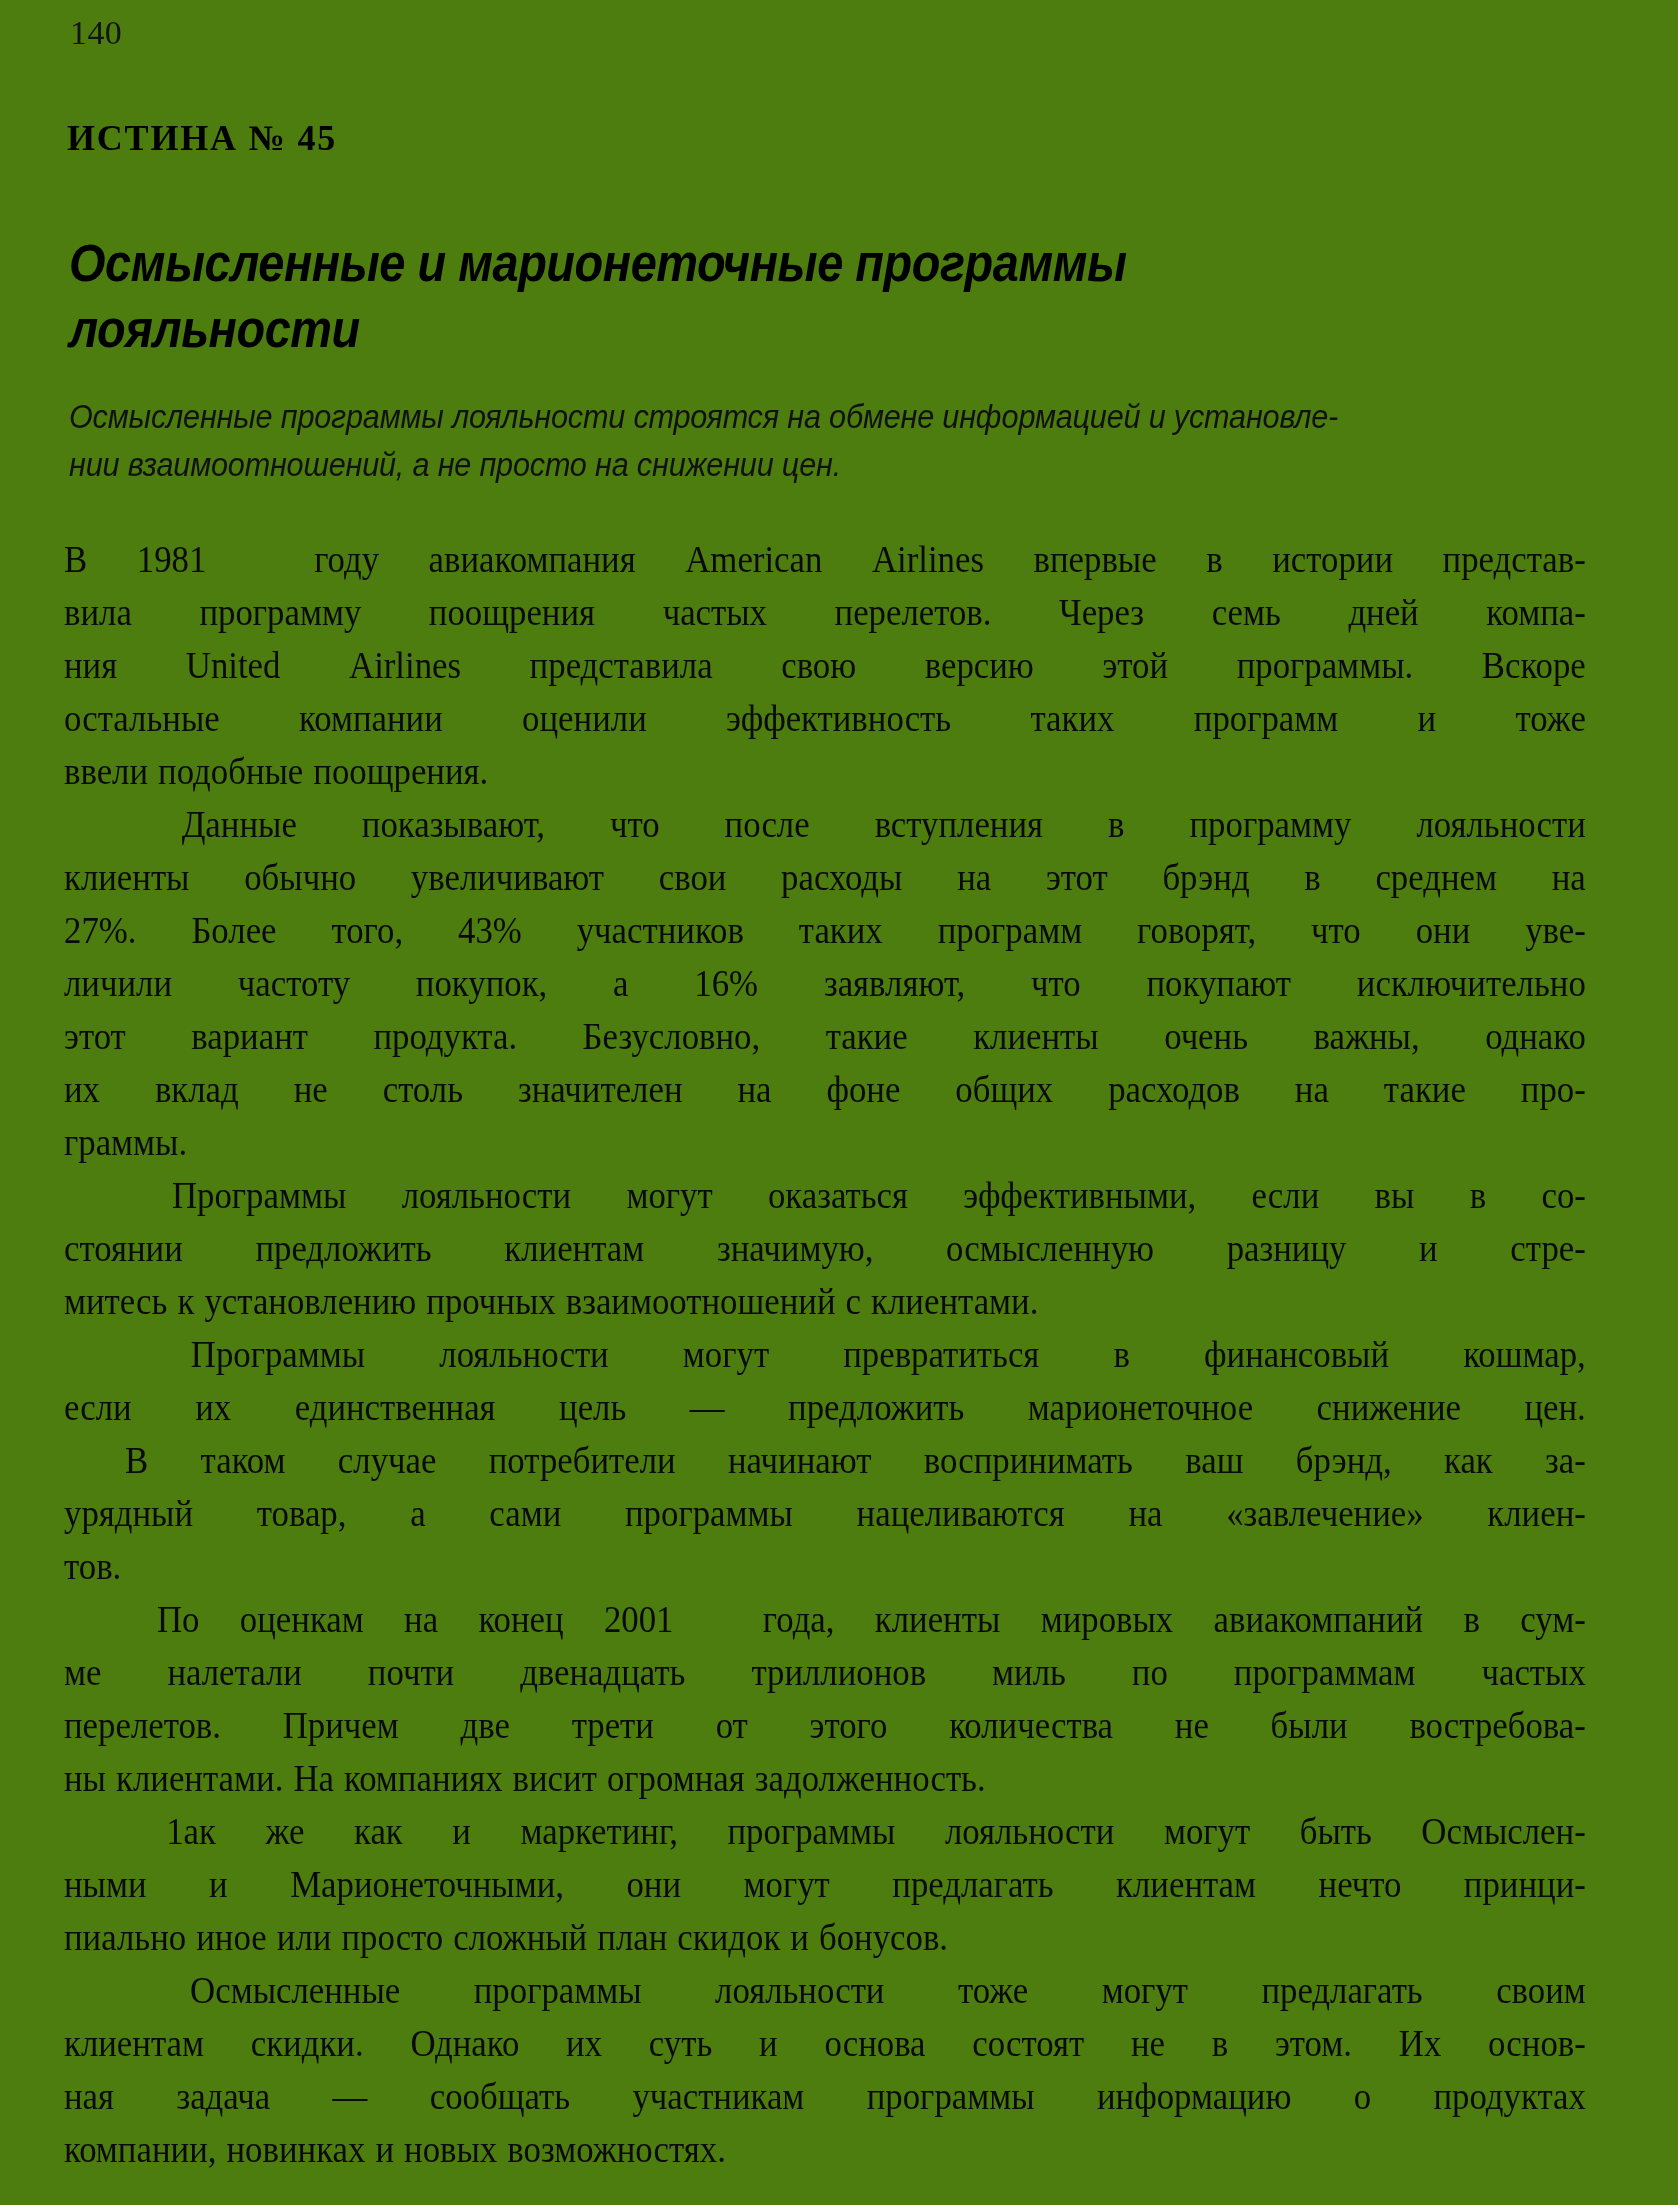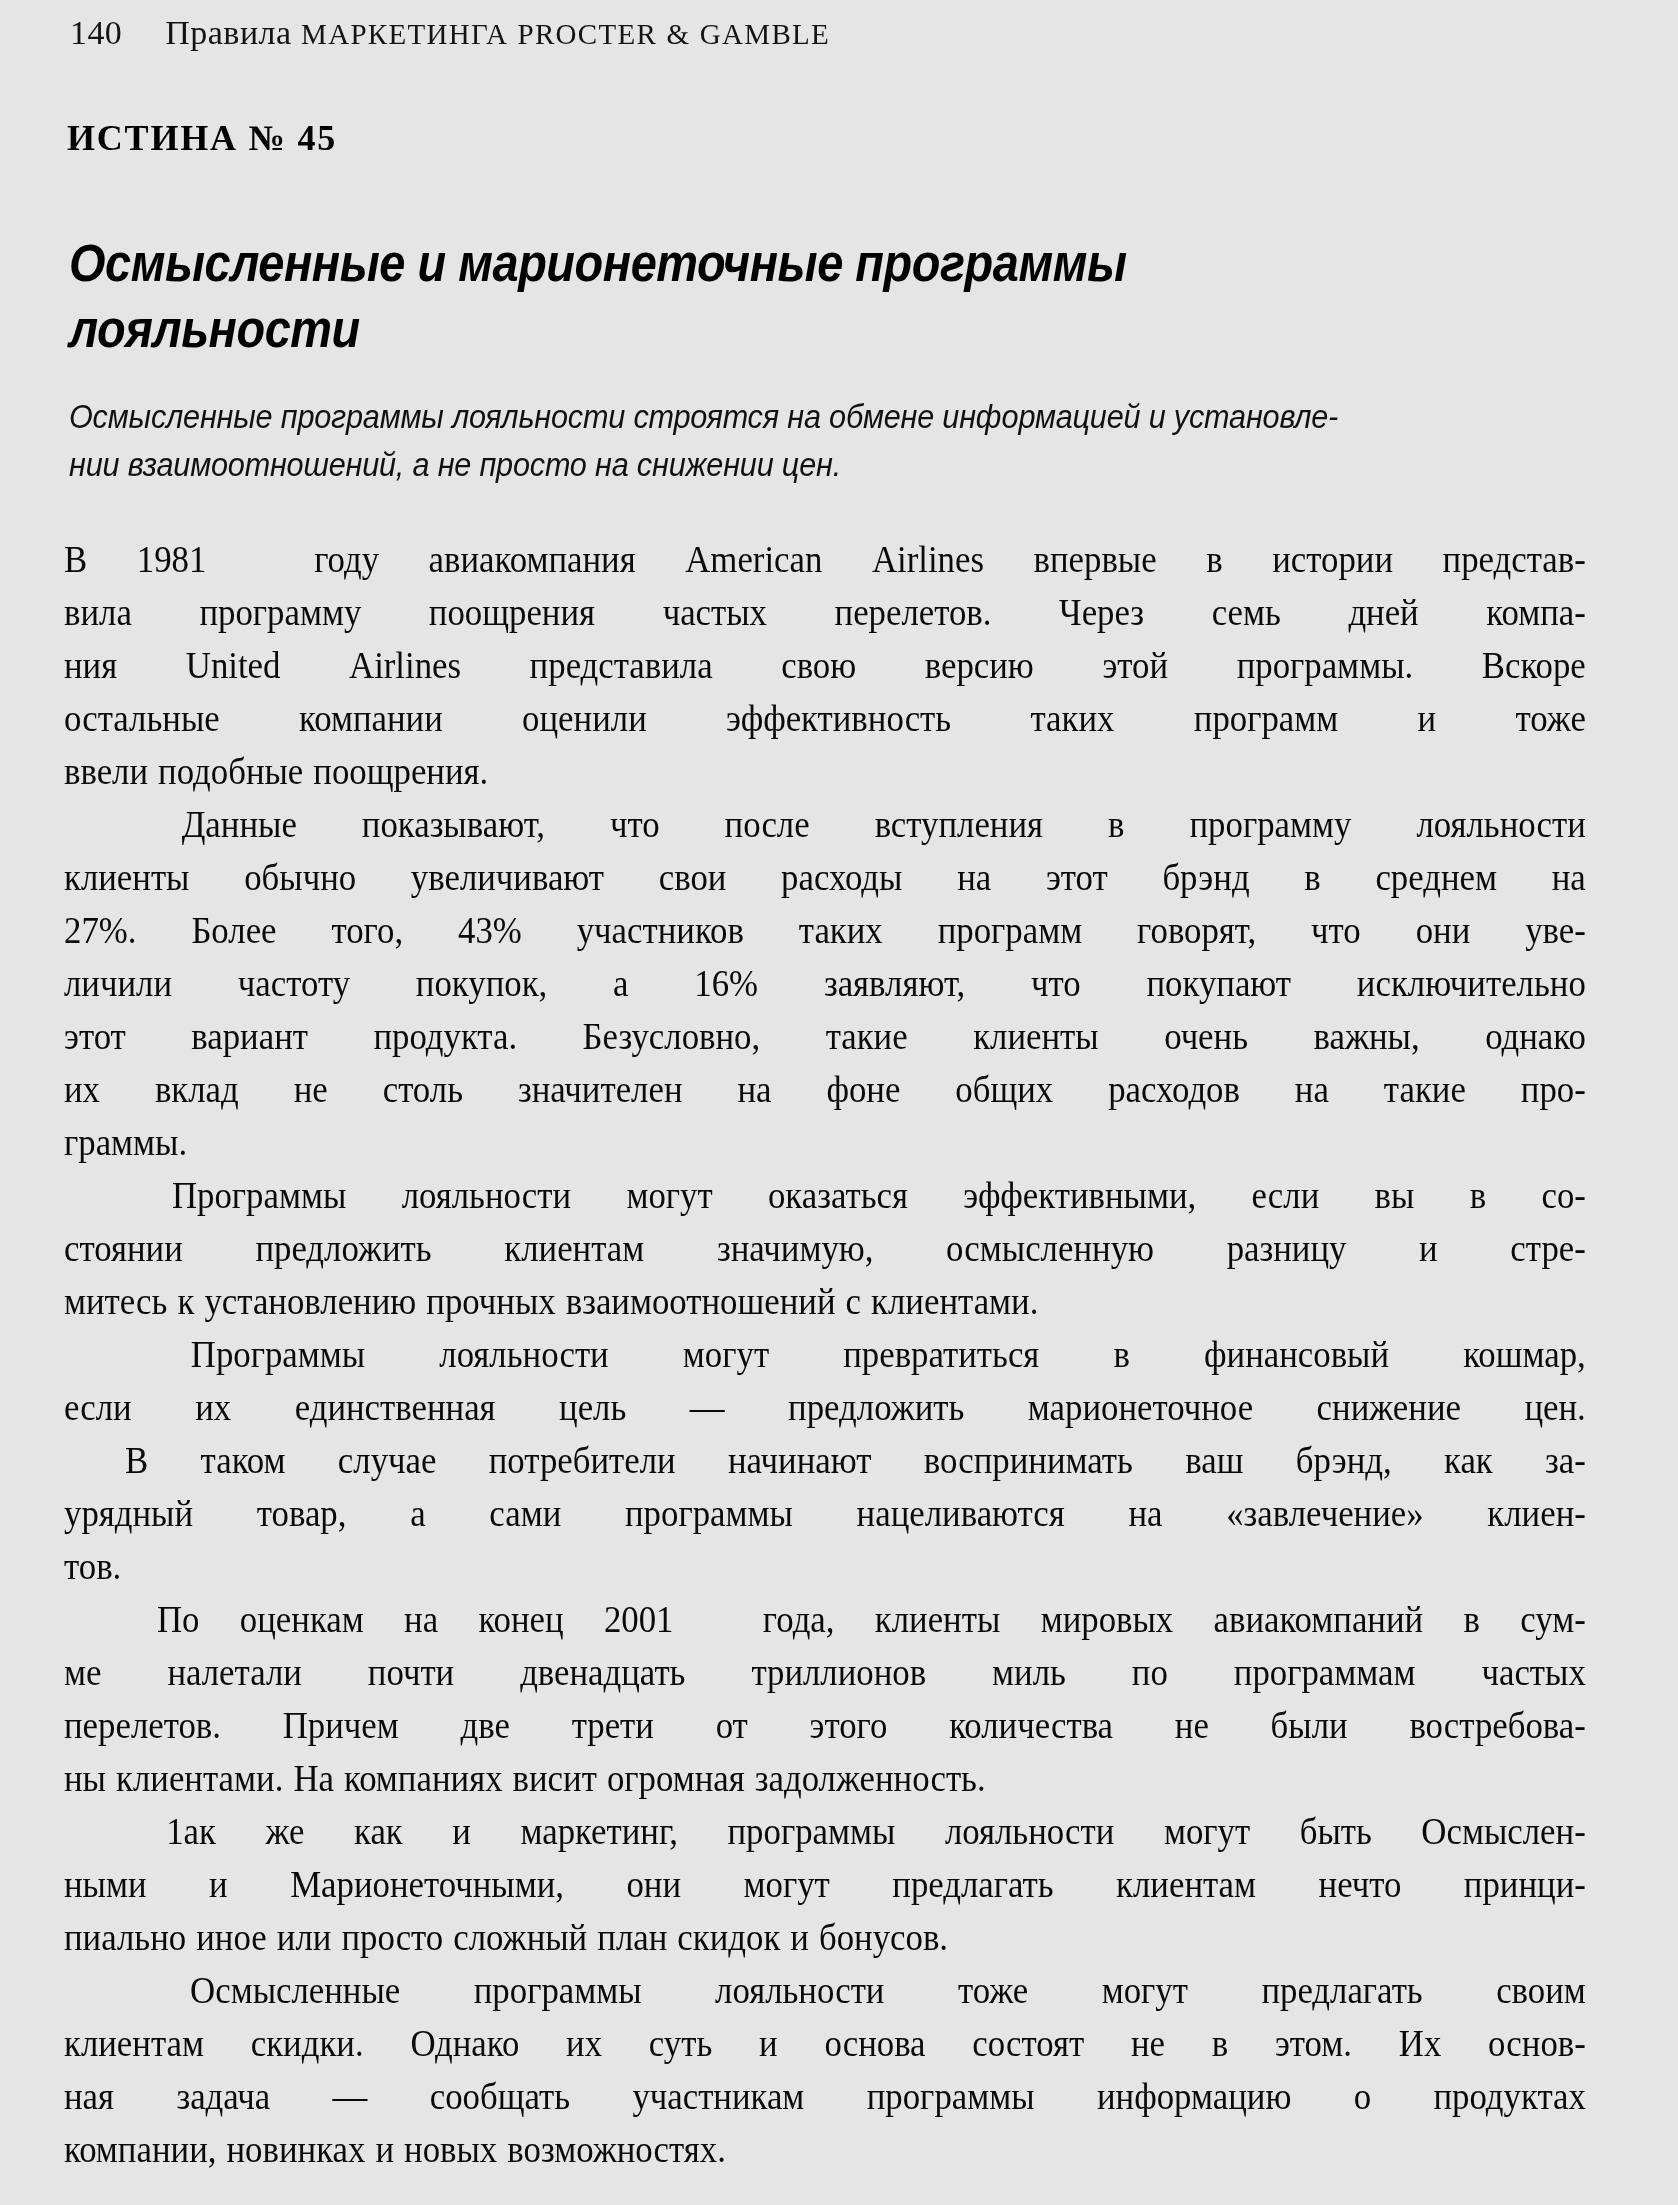--- a/index.html
+++ b/index.html
@@ -6,21 +6,21 @@
   html, body {
     margin: 0;
     padding: 0;
     background: #ffffff;
   }
 
   .page {
     position: relative;
     width: 1678px;
     height: 2205px;
-    background: #e5e5e5;
+    background: #4d7c0f;
     box-sizing: border-box;
     padding: 0;
     overflow: hidden;
     font-family: "Liberation Serif", "DejaVu Serif", serif;
     color: #000000;
     -webkit-font-smoothing: antialiased;
   }
 
   
   .running-head {
@@ -147,27 +147,20 @@
     flex: 0 0 56px;
   }
 </style>
 </head>
 <body>
 
 <div class="page">
 
   <div class="running-head">
     <span class="folio">140</span>
-    <span class="rh-mixed">
-      <span class="rh-word-first">Правила</span>
-      <span class="rh-smallcaps">МАРКЕТИНГА</span>
-      <span class="rh-smallcaps">PROCTER</span>
-      <span class="rh-smallcaps">&amp;</span>
-      <span class="rh-smallcaps">GAMBLE</span>
-    </span>
   </div>
 
   <div class="truth-number">ИСТИНА № 45</div>
 
   <div class="heading">
     <span class="hl">Осмысленные и марионеточные программы</span>
     <span class="hl">лояльности</span>
   </div>
 
   <div class="deck">

